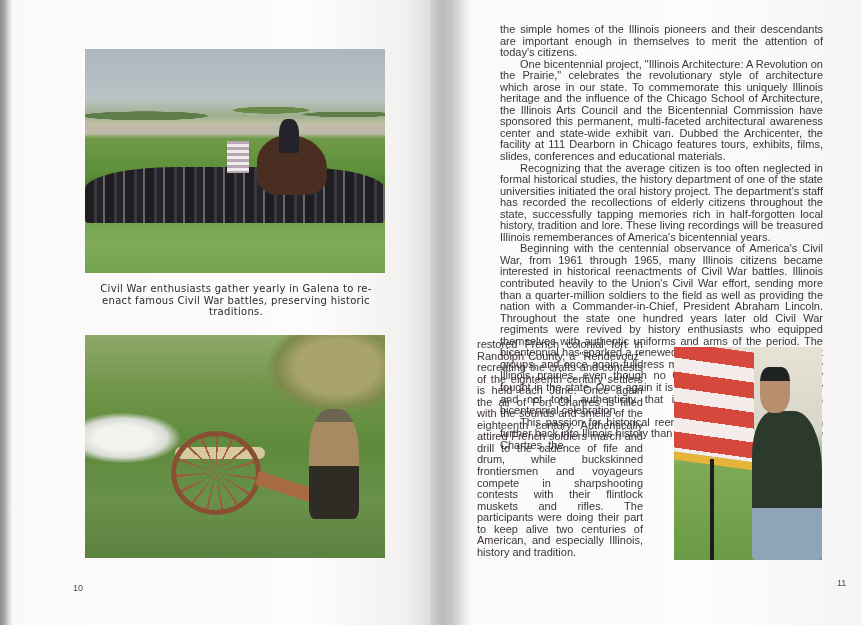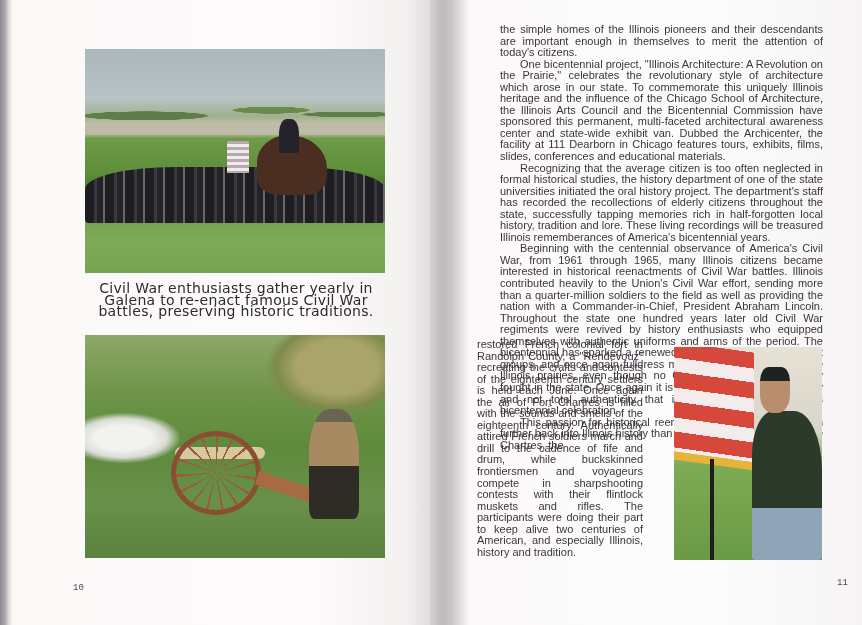--- a/index.html
+++ b/index.html
@@ -53,31 +53,31 @@
   .photo-soldier .flag { position: absolute; left: 0; top: 0; width: 80px; height: 118px;
     background: repeating-linear-gradient(to bottom, #d7483c 0 16px, #f4ecea 16px 30px);
     border-bottom: 8px solid #e6b43a; transform: skewY(8deg); }
   .photo-soldier .pole { position: absolute; left: 36px; top: 112px; width: 4px; height: 101px; background: #1e1c1c; }
   .photo-soldier .body { position: absolute; left: 78px; top: 64px; width: 70px; height: 149px;
     background: linear-gradient(to bottom, #2c3a2c 0 65%, #8fa4b6 65% 100%); border-radius: 30% 40% 4px 4px; }
   .photo-soldier .head { position: absolute; left: 86px; top: 20px; width: 30px; height: 46px;
     background: linear-gradient(to bottom, #1f2222 0 30%, #b88e6e 30% 100%); border-radius: 30% 30% 40% 40%; }
 
   .caption { position: absolute; left: 86px; top: 283px; width: 300px;
-    font-family: "DejaVu Sans", sans-serif; font-size: 14px; line-height: 11.5px; color: #2d2a2e;
+    font-family: "DejaVu Sans", sans-serif; font-size: 10px; line-height: 11.5px; color: #2d2a2e;
     text-align: center; letter-spacing: 0.3px; }
 
   .body-text { position: absolute; font-family: "Liberation Sans", sans-serif; font-size: 11px;
     line-height: 11.55px; color: #3a353c; text-align: justify; }
   .body-text p { text-indent: 0; }
   .body-text p.indent { text-indent: 20px; }
   .col-full { left: 500px; top: 24px; width: 323px; }
   .col-narrow { left: 477px; top: 339px; width: 166px; }
 
-  .page-num { position: absolute; font-family: Liberation Mono, monospace; font-size: 9px; color: #4e4b4e; }
+  .page-num { position: absolute; font-family: Liberation Sans, sans-serif; font-size: 9px; color: #4e4b4e; }
   .page-num-left { left: 73px; top: 583px; }
   .page-num-right { left: 815px; top: 578px; margin-left: 22px; }
 </style>
 </head>
 <body>
 
 <div class="spread">
   <div class="left-edge"></div>
 
   <div class="page-left"></div>

